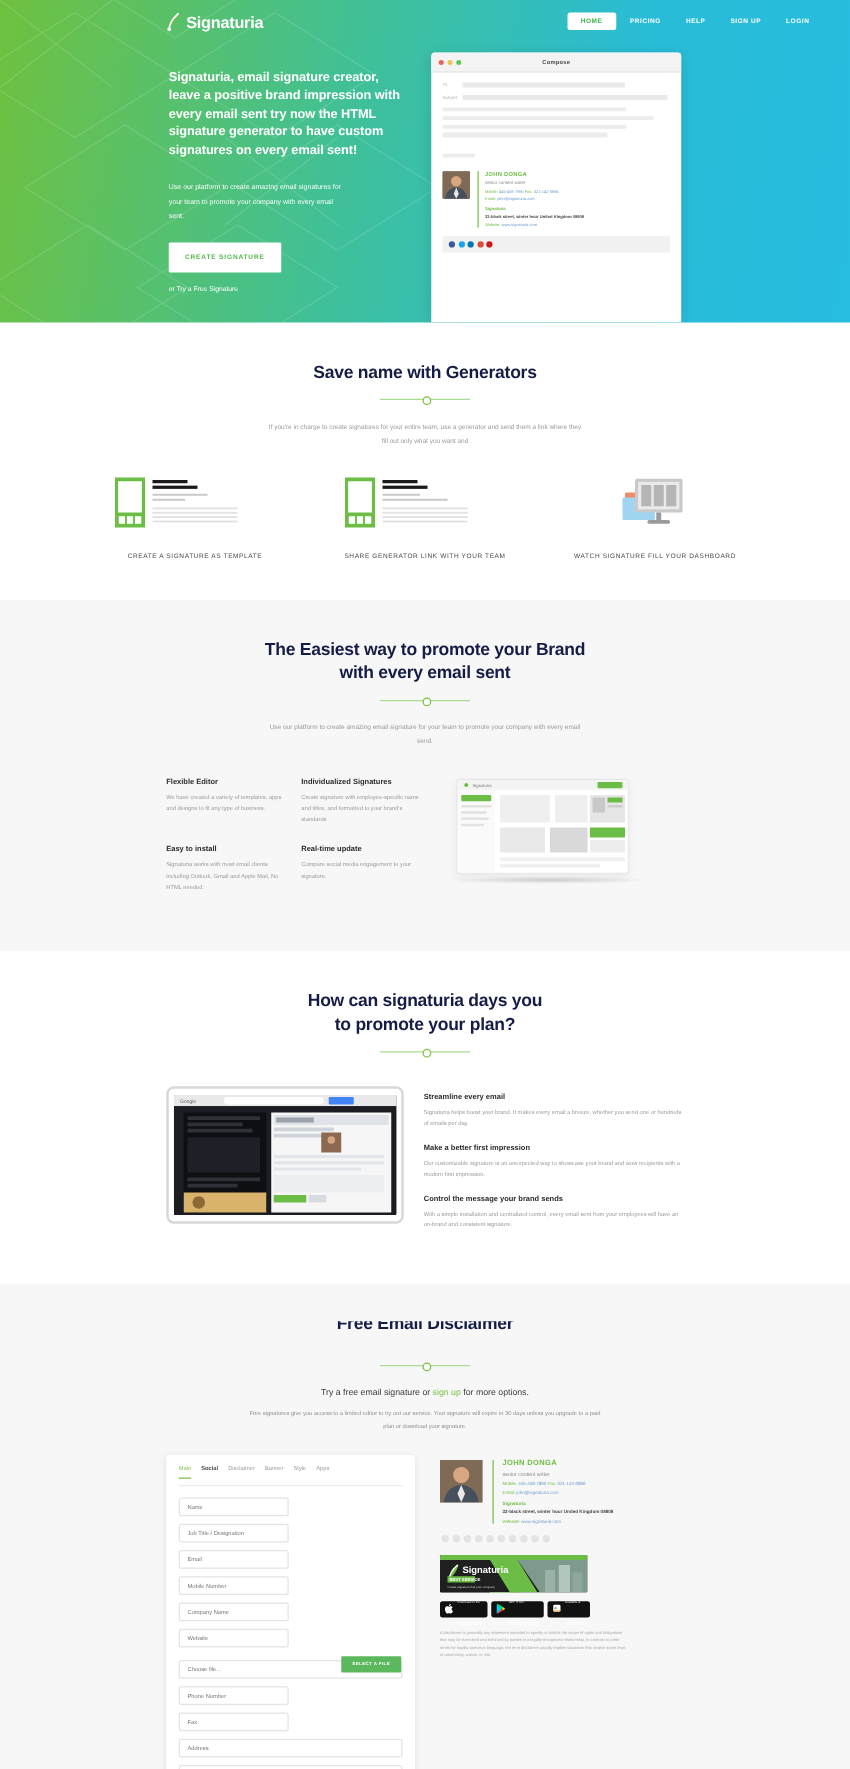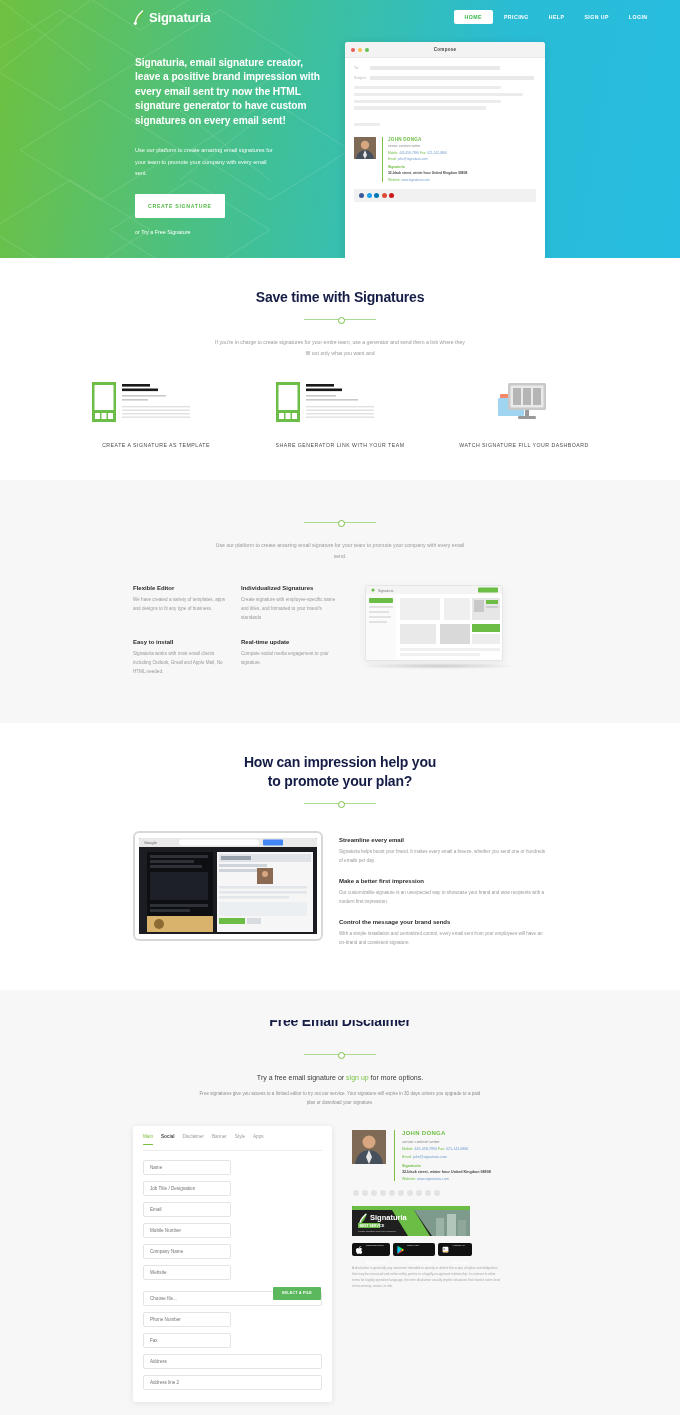--- a/index.html
+++ b/index.html
@@ -328,21 +328,21 @@
         <span class="s-ico" style="background:#3b5998"></span>
         <span class="s-ico" style="background:#1da1f2"></span>
         <span class="s-ico" style="background:#0077b5"></span>
         <span class="s-ico" style="background:#dd4b39"></span>
         <span class="s-ico" style="background:#cc181e"></span>
       </div>
     </div>
   </div>
 
   <div class="section">
-    <div class="sec-title">Save time with Signatures</div>
+    <div class="sec-title">Save name with Generators</div>
     <div class="divider"></div>
     <div class="sec-lead lead-clip">If you're in charge to create signatures for your entire team, use a generator and send them a link where they fill out only what you want and</div>
 
     <div class="gen-row">
       <div class="gen-item">
         <div class="gen-art">
           <svg width="128" height="46" viewBox="0 0 128 46">
             <rect x="0" y="2" width="24" height="40" fill="#6cbd45"></rect>
             <rect x="2.5" y="5" width="19" height="25" fill="#ffffff"></rect>
             <rect x="3" y="33" width="5" height="6" fill="#ffffff"></rect>
@@ -395,20 +395,24 @@
             <rect x="29" y="30" width="4" height="6" fill="#9a9a9a"></rect>
             <rect x="22" y="36" width="18" height="3" rx="1.2" fill="#9a9a9a"></rect>
           </svg>
         </div>
         <div class="gen-label">WATCH SIGNATURE FILL YOUR DASHBOARD</div>
       </div>
     </div>
   </div>
 
   <div class="section band">
+    <div class="sec-title">
+      <div>The Easiest way to promote your Brand</div>
+      <div>with every email sent</div>
+    </div>
     <div class="divider"></div>
     <div class="sec-lead">Use our platform to create amazing email signature for your team to promote your company with every email send.</div>
 
     <div class="feat-wrap">
       <div class="feat-cols">
         <div class="feat">
           <h4>Flexible Editor</h4>
           <p>We have created a variety of templates, apps and designs to fit any type of business.</p>
         </div>
         <div class="feat">
@@ -453,21 +457,21 @@
             <rect x="34" y="67" width="80" height="3" fill="#f0f0f0"></rect>
           </svg>
         </div>
         <div class="dash-shadow"></div>
       </div>
     </div>
   </div>
 
   <div class="section">
     <div class="sec-title">
-      <div>How can impression help you</div>
+      <div>How can signaturia days you</div>
       <div>to promote your plan?</div>
     </div>
     <div class="divider"></div>
 
     <div class="help-row">
       <div class="tablet">
         <div class="inner">
           <svg width="182" height="100" viewBox="0 0 182 100">
             <rect width="182" height="100" fill="#111317"></rect>
             <rect x="0" y="0" width="182" height="9" fill="#e9e9e9"></rect>

